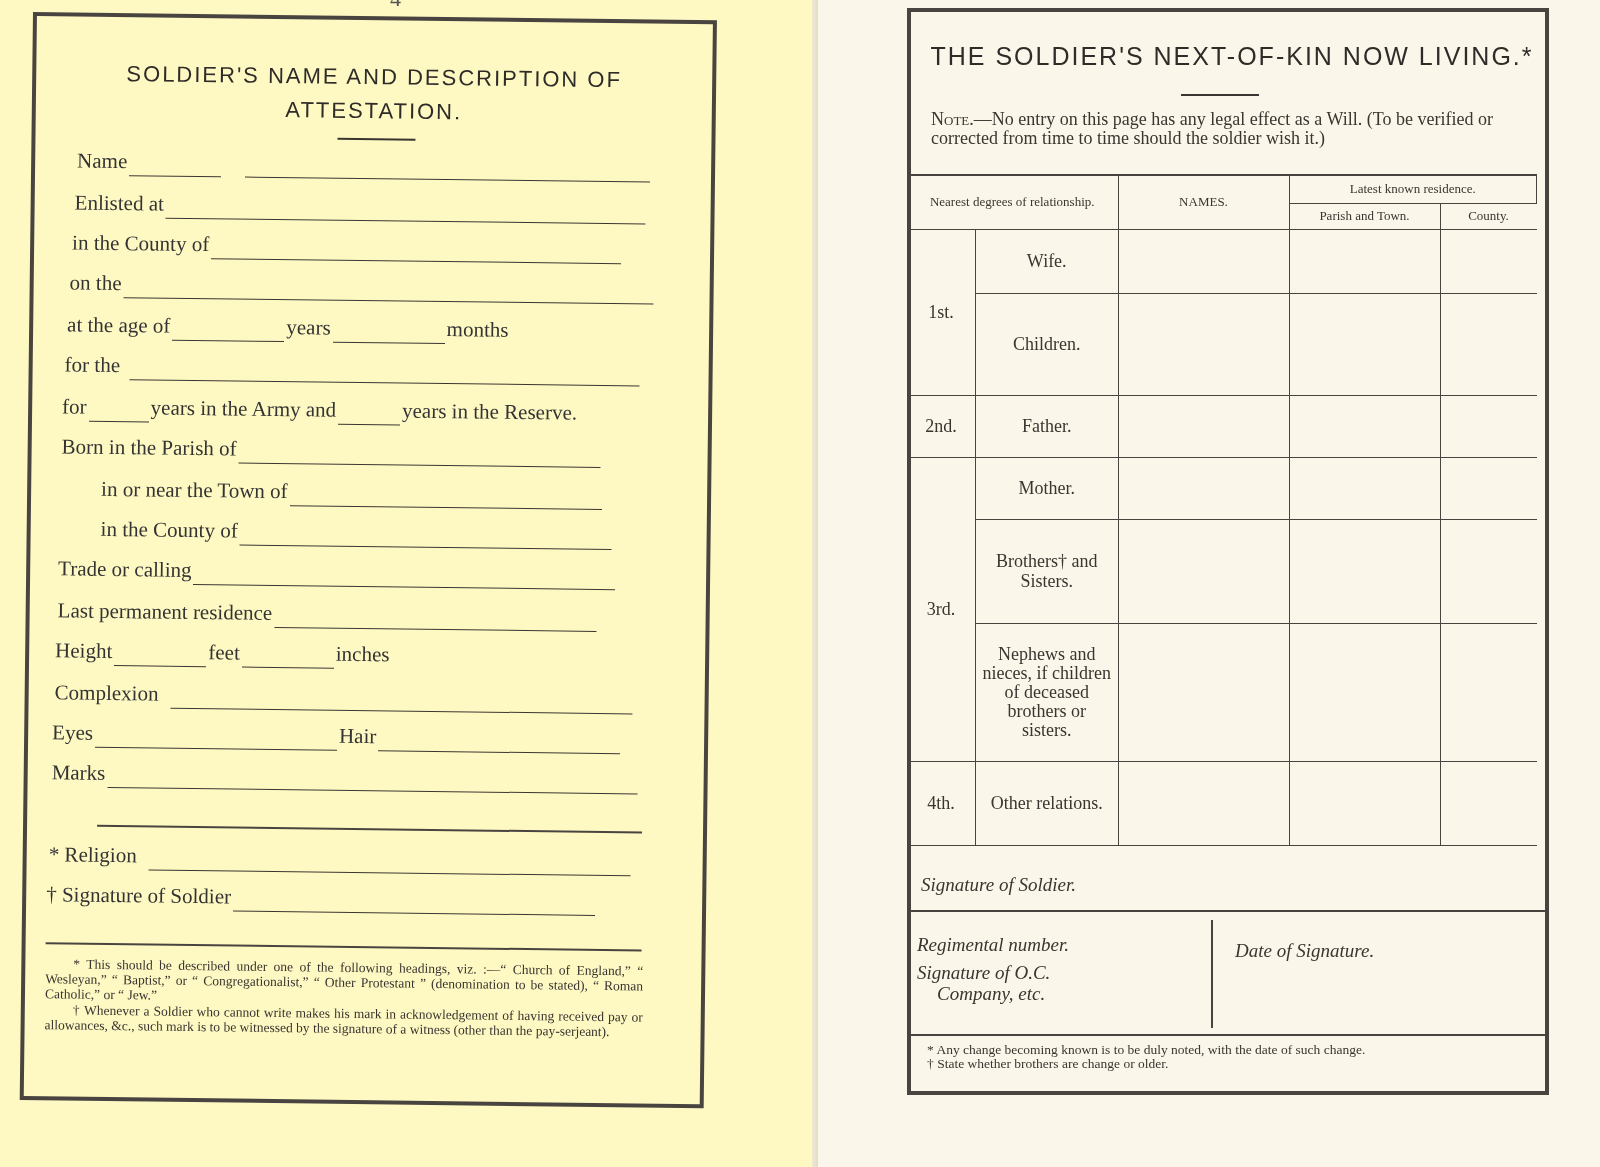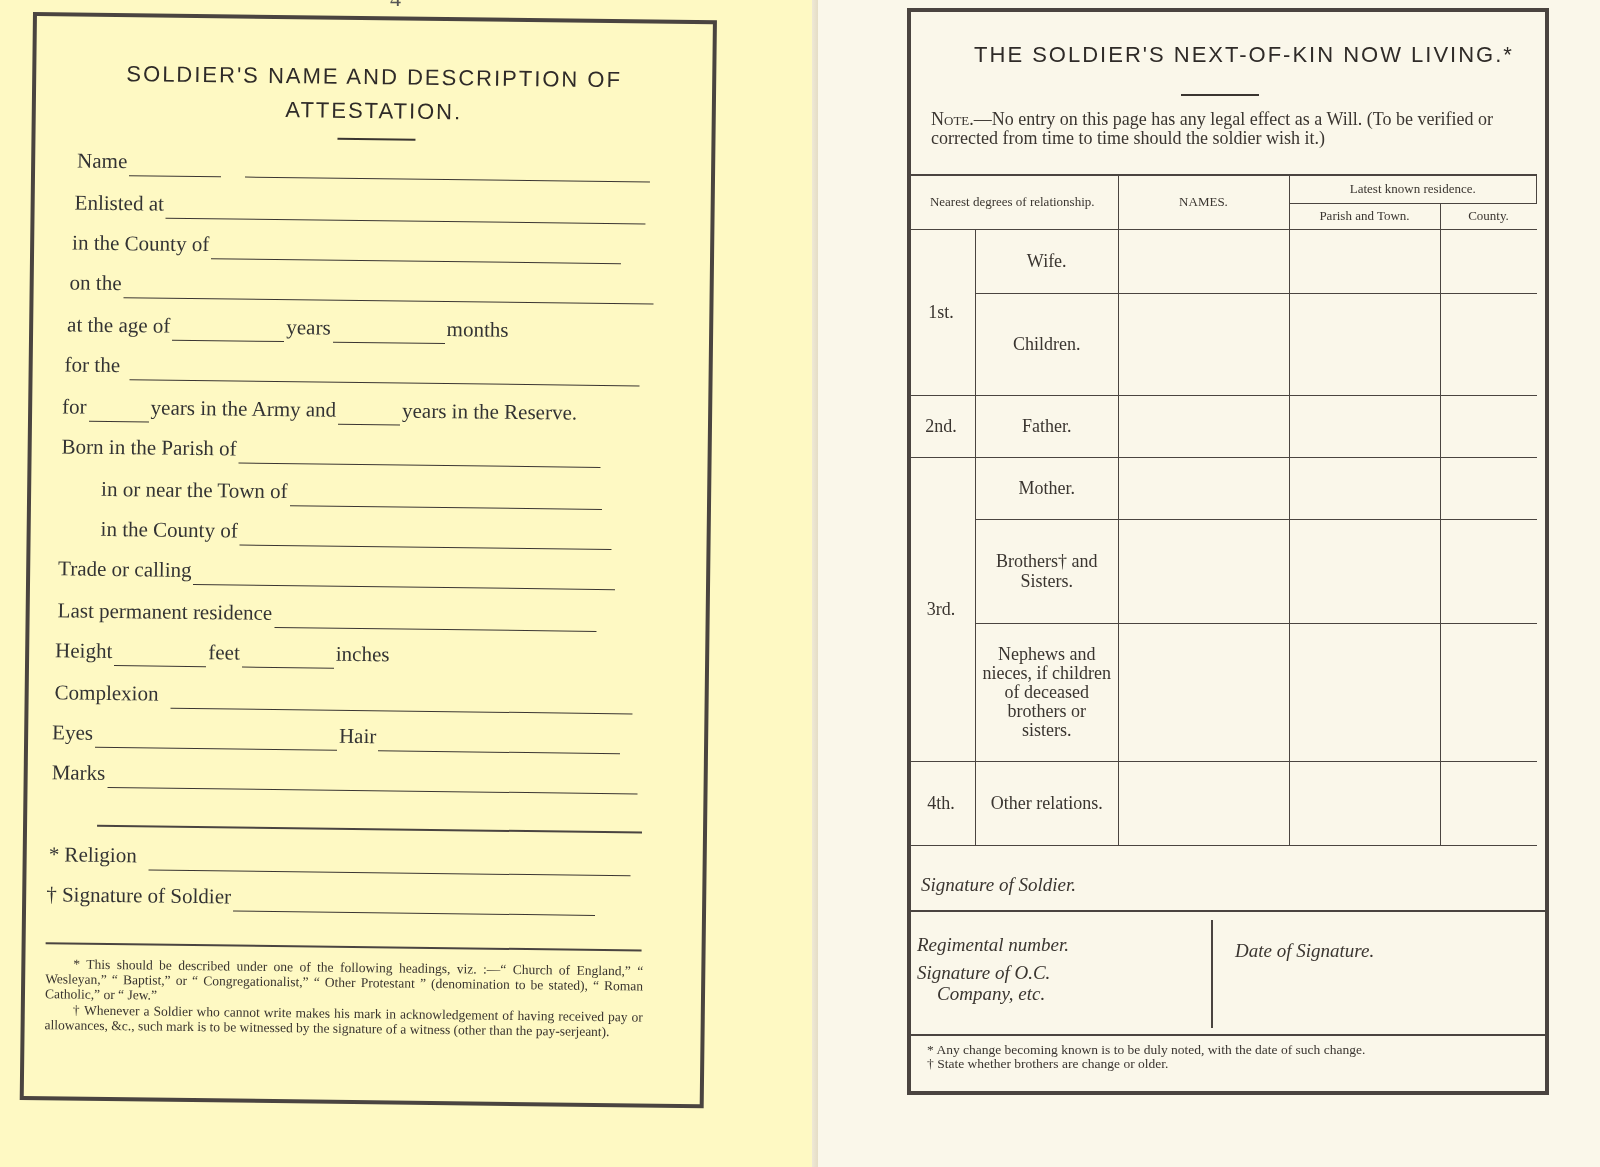--- a/index.html
+++ b/index.html
@@ -23,21 +23,21 @@
   .title { position:absolute; font-family:"Liberation Sans", "DejaVu Sans", sans-serif; letter-spacing:2px; color:#2f2b28; text-align:center; }
   .title-left { left:0; width:100%; top:40px; font-size:22px; line-height:34px; }
   .rule-short { position:absolute; height:2px; background:#3a3530; }
 
   .field { position:absolute; font-size:21px; color:#333; white-space:nowrap; display:flex; align-items:flex-end; }
   .blank { display:inline-block; border-bottom:1.5px solid #3b3632; height:18px; margin:0 2px; }
   .field span.lbl { padding-bottom:2px; }
 
   .fn { position:absolute; font-size:13.5px; line-height:15px; color:#3a3530; }
 
-  .title-right { left:16px; width:100%; top:30px; font-size:22px; }
+  .title-right { left:4px; width:100%; top:30px; font-size:25px; }
   .note { position:absolute; left:20px; top:98px; width:600px; font-size:18px; line-height:19px; }
   .note .sc { font-variant:small-caps;margin-top:32px; }
 
   table.kin { position:absolute; left:-4px; top:162px; width:630px; border-collapse:collapse; font-size:18px; }
   table.kin td, table.kin th { border:1.5px solid #4a4440; text-align:center; vertical-align:middle; padding:0; font-weight:normal; }
   table.kin th { font-size:13px; line-height:14px; }
   table.kin tr:first-child th, table.kin tr:first-child td { border-top:2px solid #4a4440; }
   table.kin td.deg { border-left:none; width:68px; }
 
   .sig-row { position:absolute; left:0; width:638px; font-style:italic; font-size:19px; }

